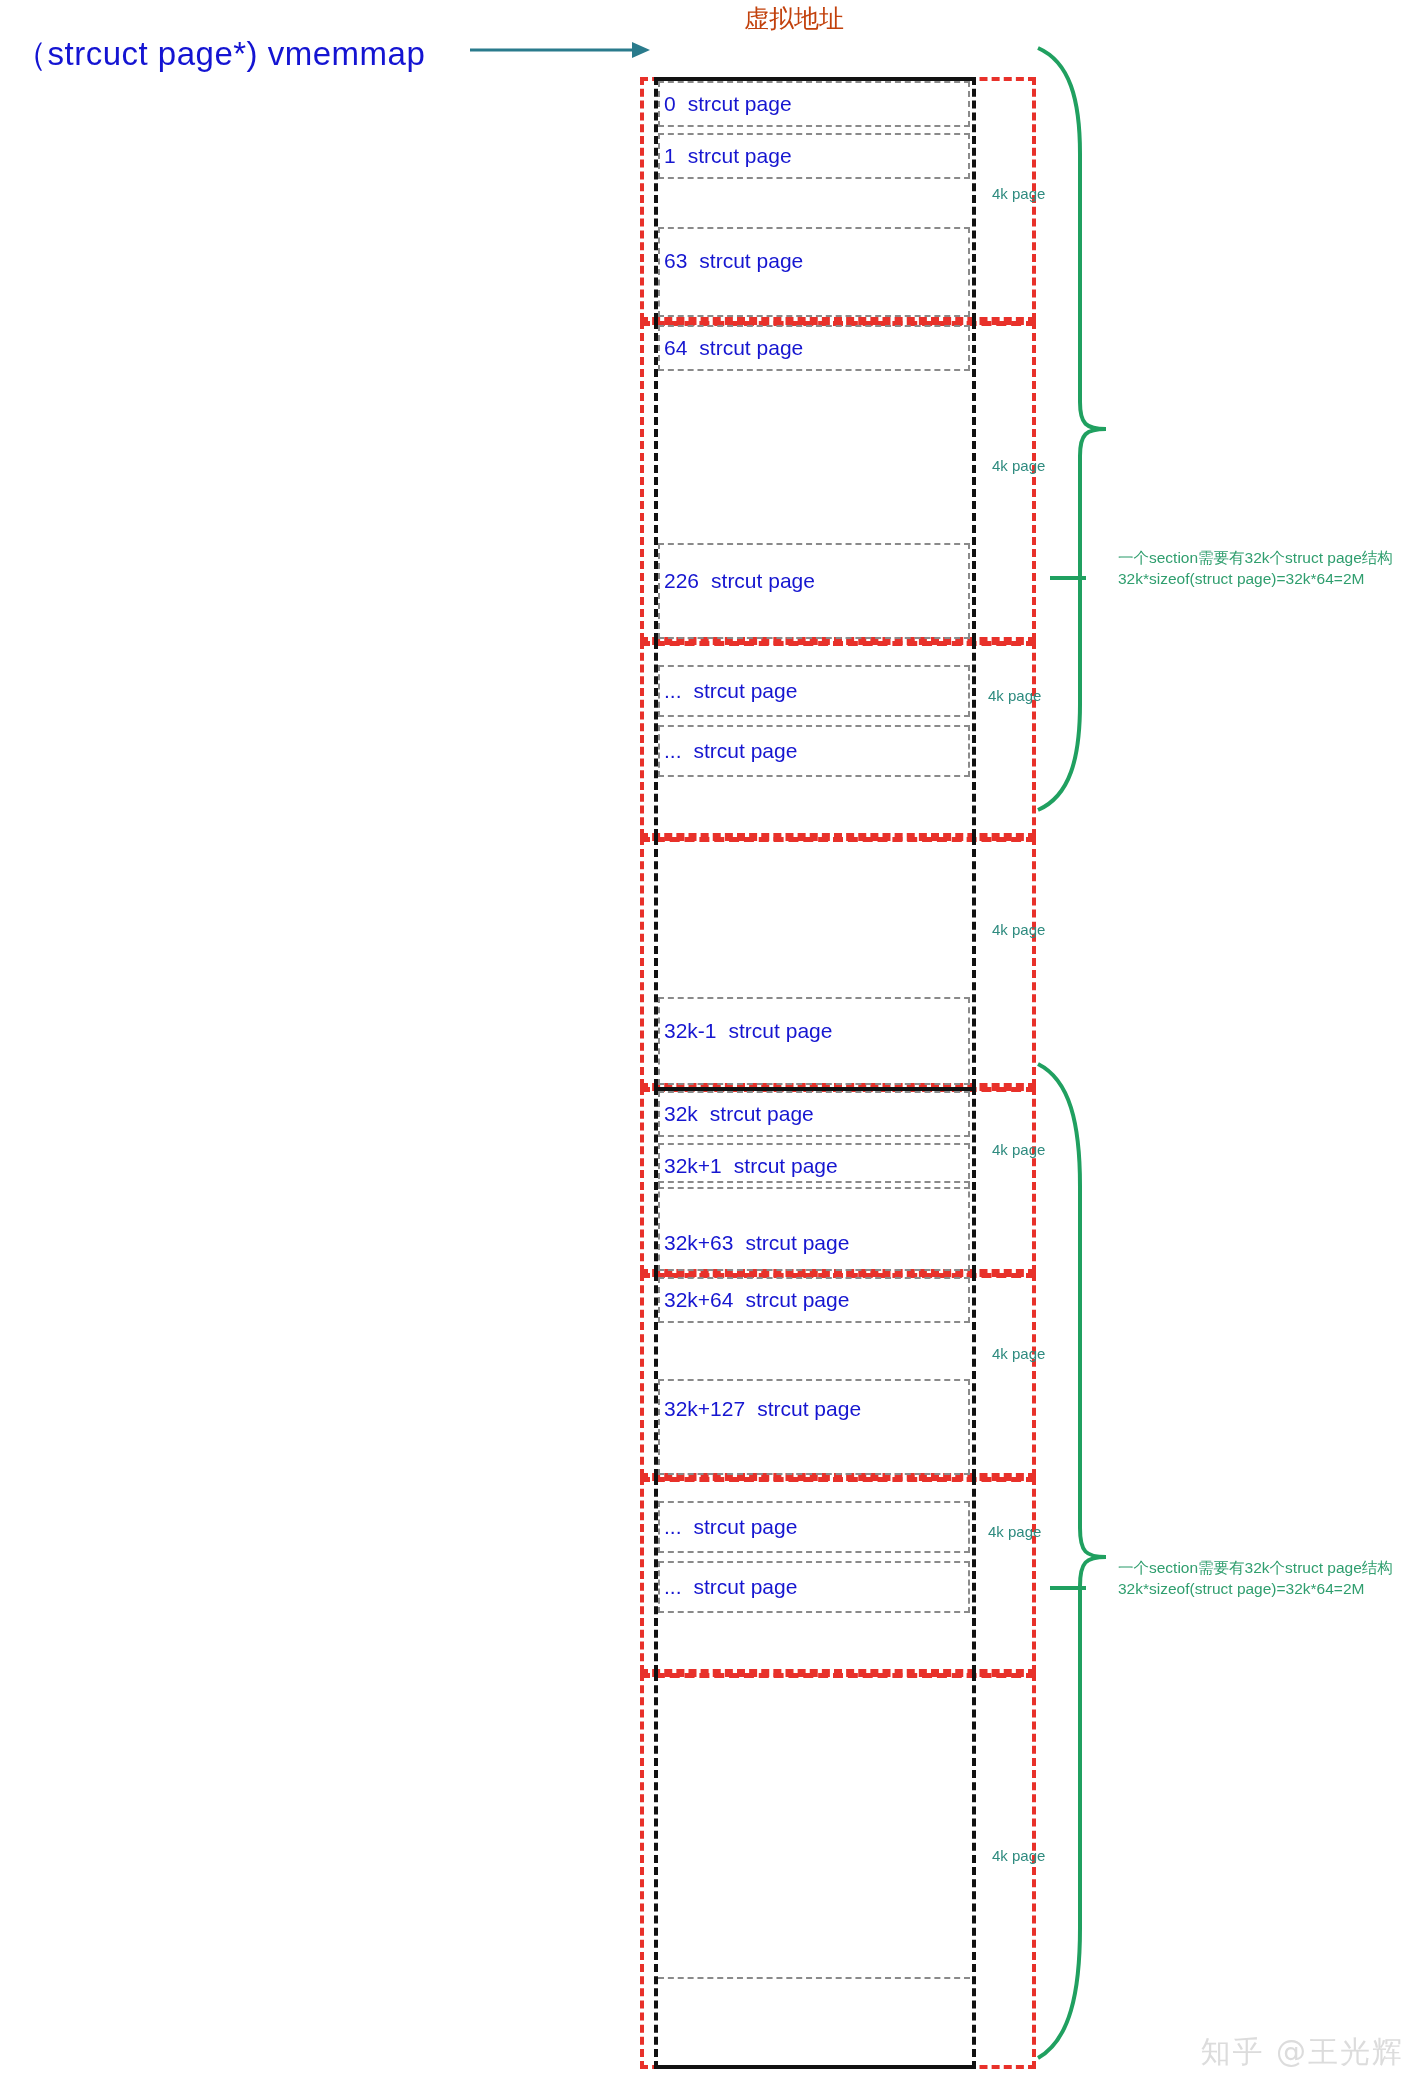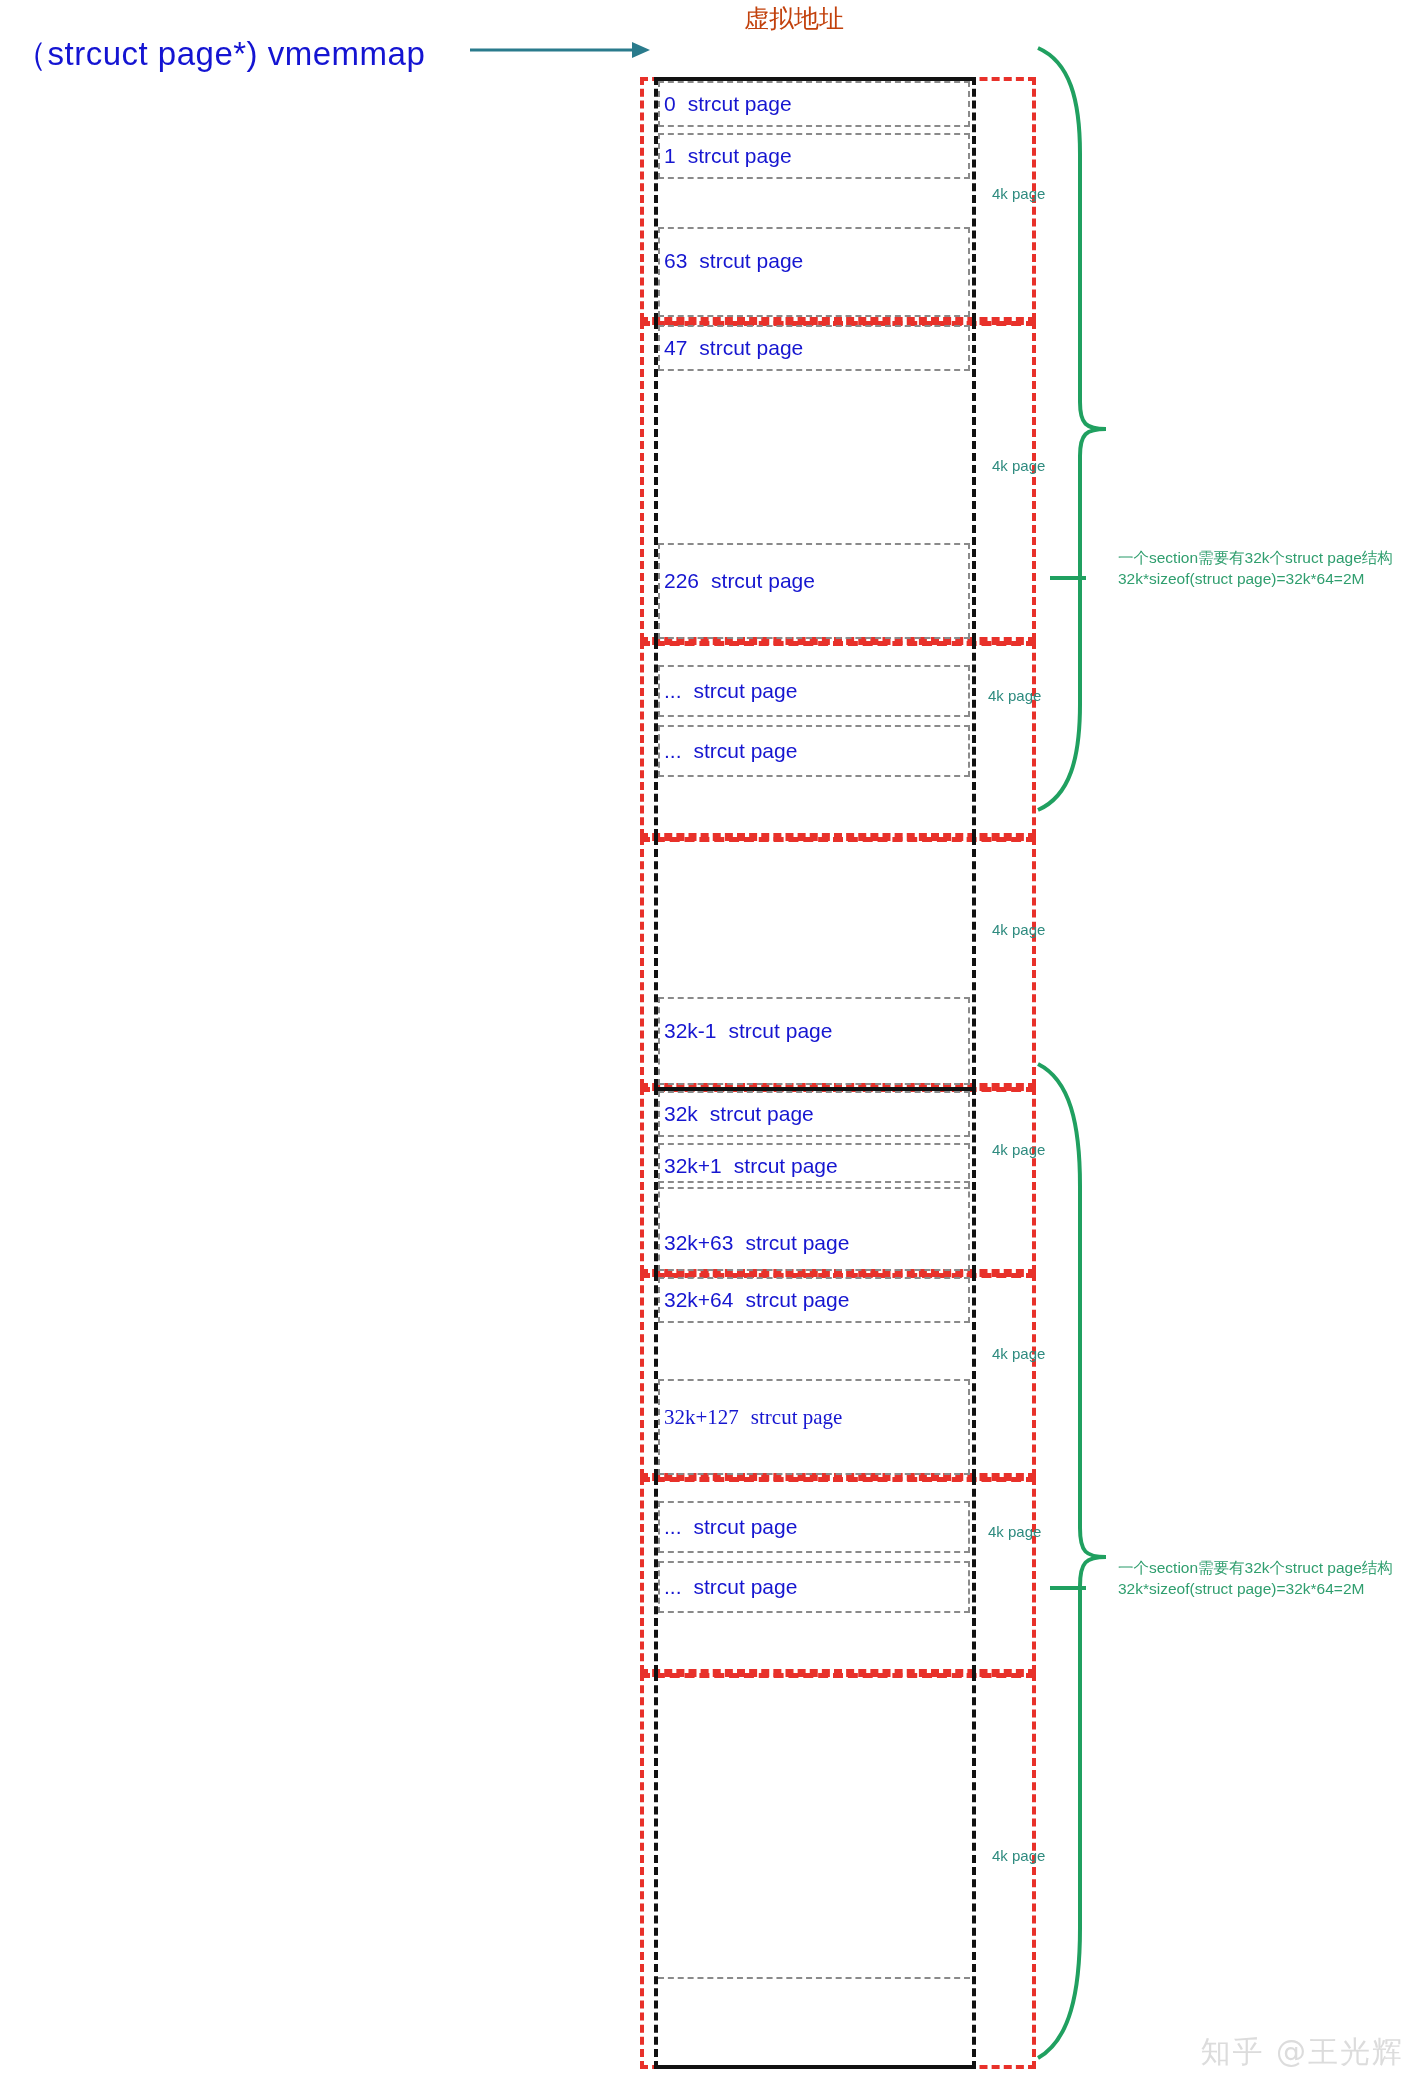--- a/index.html
+++ b/index.html
@@ -169,21 +169,21 @@
   <div class="cell" style="top:150px; height:44px; border-bottom:none; border-left:none; border-right:none;"></div>
   <div class="cell" style="top:150px; height:90px; border-top:none;">
     <span style="top:34px;"><span class="num">63</span><span>strcut page</span></span>
   </div>
   <div class="fourk" style="left:352px; top:108px;">4k page</div>
   <div class="red-div" style="top:244px;"></div>
 
   <div class="red-frame" style="top:244px; height:320px;"></div>
   <div class="black-frame" style="top:244px; height:320px;"></div>
   <div class="cell" style="top:248px; height:46px;">
-    <span><span class="num">47</span><span>strcut page</span></span>
+    <span><span class="num">64</span><span>strcut page</span></span>
   </div>
   <div class="cell" style="top:466px; height:44px; border-bottom:none; border-left:none; border-right:none;"></div>
   <div class="cell" style="top:466px; height:96px; border-top:none;">
     <span style="top:38px;"><span class="num">226</span><span>strcut page</span></span>
   </div>
   <div class="fourk" style="left:352px; top:380px;">4k page</div>
   <div class="red-div" style="top:564px;"></div>
 
   <div class="red-frame" style="top:564px; height:196px;"></div>
   <div class="black-frame" style="top:564px; height:196px;"></div>
@@ -220,21 +220,21 @@
   <div class="fourk" style="left:352px; top:1064px;">4k page</div>
   <div class="red-div" style="top:1196px;"></div>
 
   <div class="red-frame" style="top:1196px; height:204px;"></div>
   <div class="black-frame" style="top:1196px; height:204px;"></div>
   <div class="cell" style="top:1200px; height:46px;">
     <span><span class="num">32k+64</span><span>strcut page</span></span>
   </div>
   <div class="cell" style="top:1302px; height:44px; border-bottom:none; border-left:none; border-right:none;"></div>
   <div class="cell" style="top:1302px; height:96px; border-top:none;">
-    <span style="top:38px;font-family:Liberation Serif, serif;"><span class="num">32k+127</span><span>strcut page</span></span>
+    <span style="top:30px;"><span class="num">32k+127</span><span>strcut page</span></span>
   </div>
   <div class="fourk" style="left:352px; top:1268px;">4k page</div>
   <div class="red-div" style="top:1400px;"></div>
 
   <div class="red-frame" style="top:1400px; height:196px;"></div>
   <div class="black-frame" style="top:1400px; height:196px;"></div>
   <div class="cell" style="top:1424px; height:52px;">
     <span><span class="num">...</span><span>strcut page</span></span>
   </div>
   <div class="cell" style="top:1484px; height:52px;">

